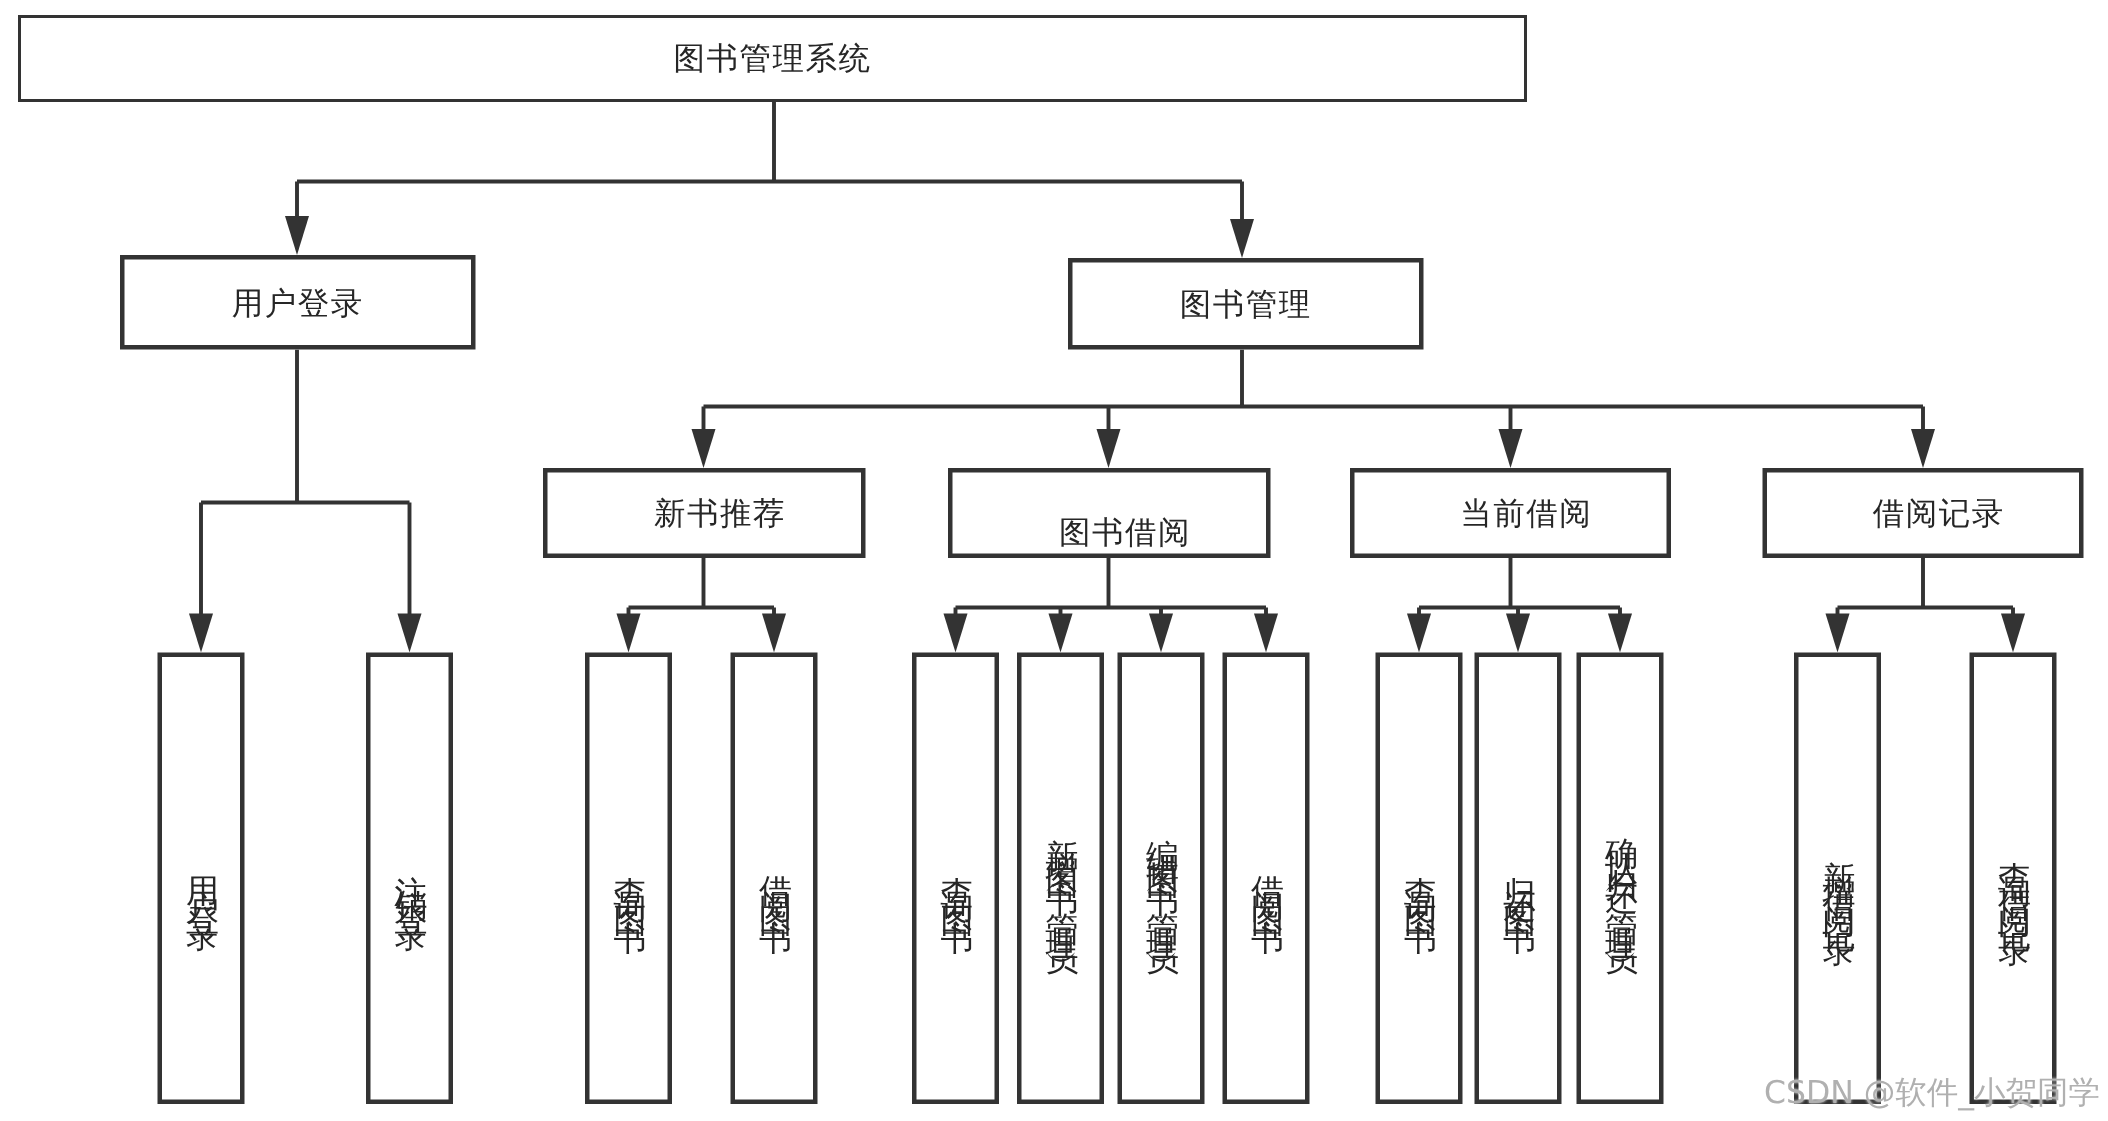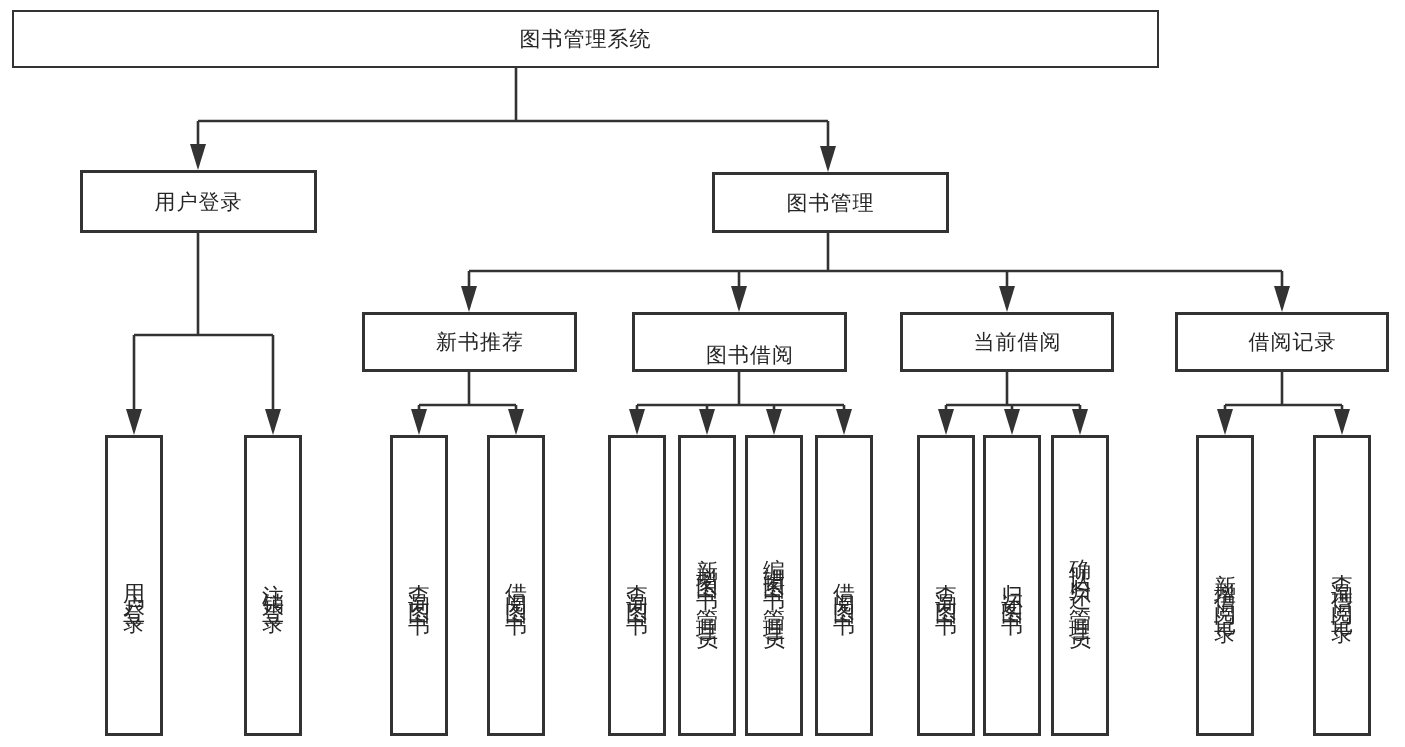--- a/index.html
+++ b/index.html
@@ -38,21 +38,21 @@
     color: var(--text);
   }
   .vlabel {
     writing-mode: vertical-rl;
     text-orientation: mixed;
     font-size: 22px;
     letter-spacing: 10px;
     line-height: 1;
     color: var(--text);
   }
-  .root-box   { left: 12px;  top: 10px;  width: 1147px; height: 58px; border-width: 2.5px; }
+  .root-box   { left: 12px;  top: 10px;  width: 1006px; height: 58px; border-width: 2.5px; }
   .box-user-login { left: 80px;  top: 170px; width: 237px; height: 63px; }
   .box-book-mgmt  { left: 712px; top: 172px; width: 237px; height: 61px; }
   .l3 { top: 312px; height: 60px; padding-left: 21px; }
   .box-l3-0 { left: 362px;  width: 215px; }
   .box-l3-1 { left: 632px;  width: 215px; align-items: flex-end; }
   .box-l3-2 { left: 900px;  width: 214px; }
   .box-l3-3 { left: 1175px; width: 214px; }
   .leaf { top: 435px; width: 58px; height: 301px; }
   .leaf-a1 { left: 105px; }  .leaf-a2 { left: 244px; }
   .leaf-b1 { left: 390px; }  .leaf-b2 { left: 487px; }
@@ -187,14 +187,15 @@
     <span class="vlabel">确认归还（管理员）</span>
   </div>
 
   <div class="node leaf leaf-e1">
     <span class="vlabel">新增借阅记录</span>
   </div>
   <div class="node leaf leaf-e2">
     <span class="vlabel">查询借阅记录</span>
   </div>
 
+  <div class="watermark">CSDN @软件_小贺同学</div>
 
 </div>
 
 </body></html>

